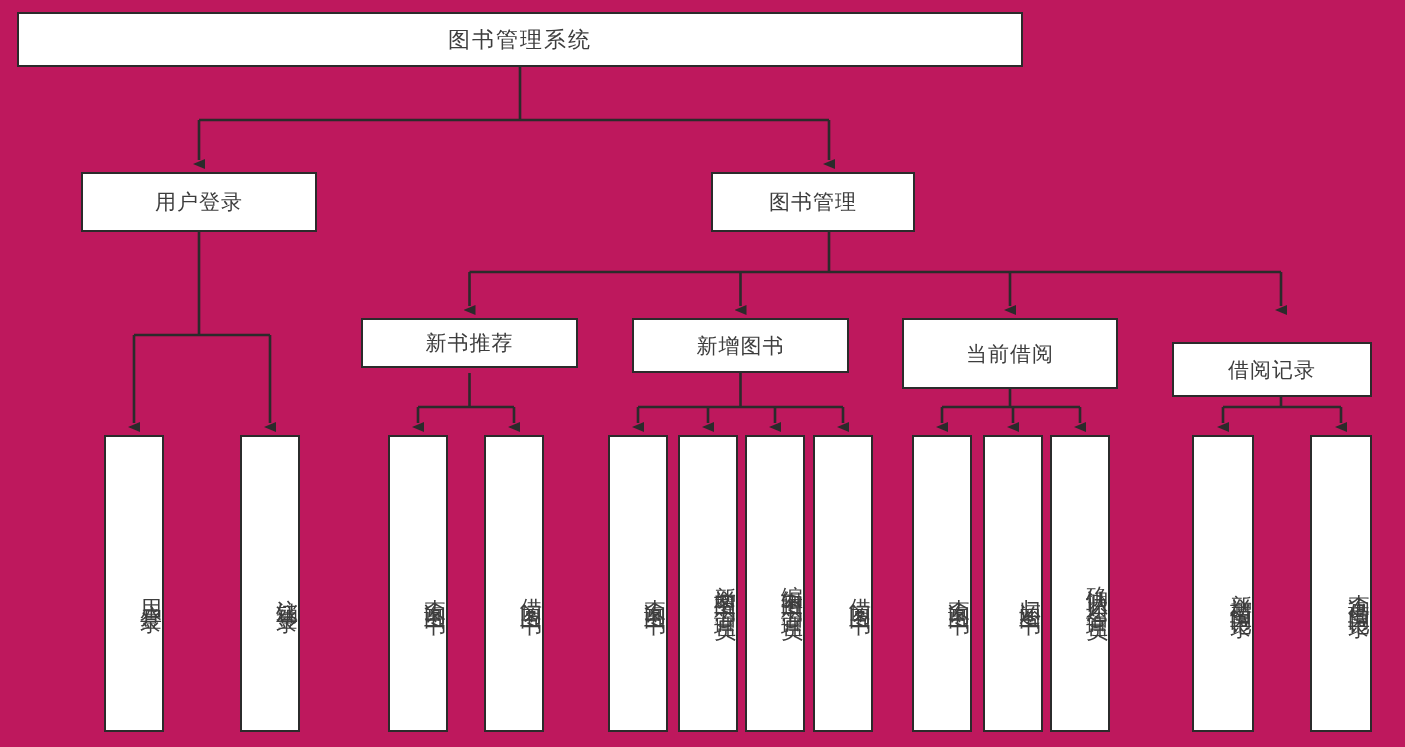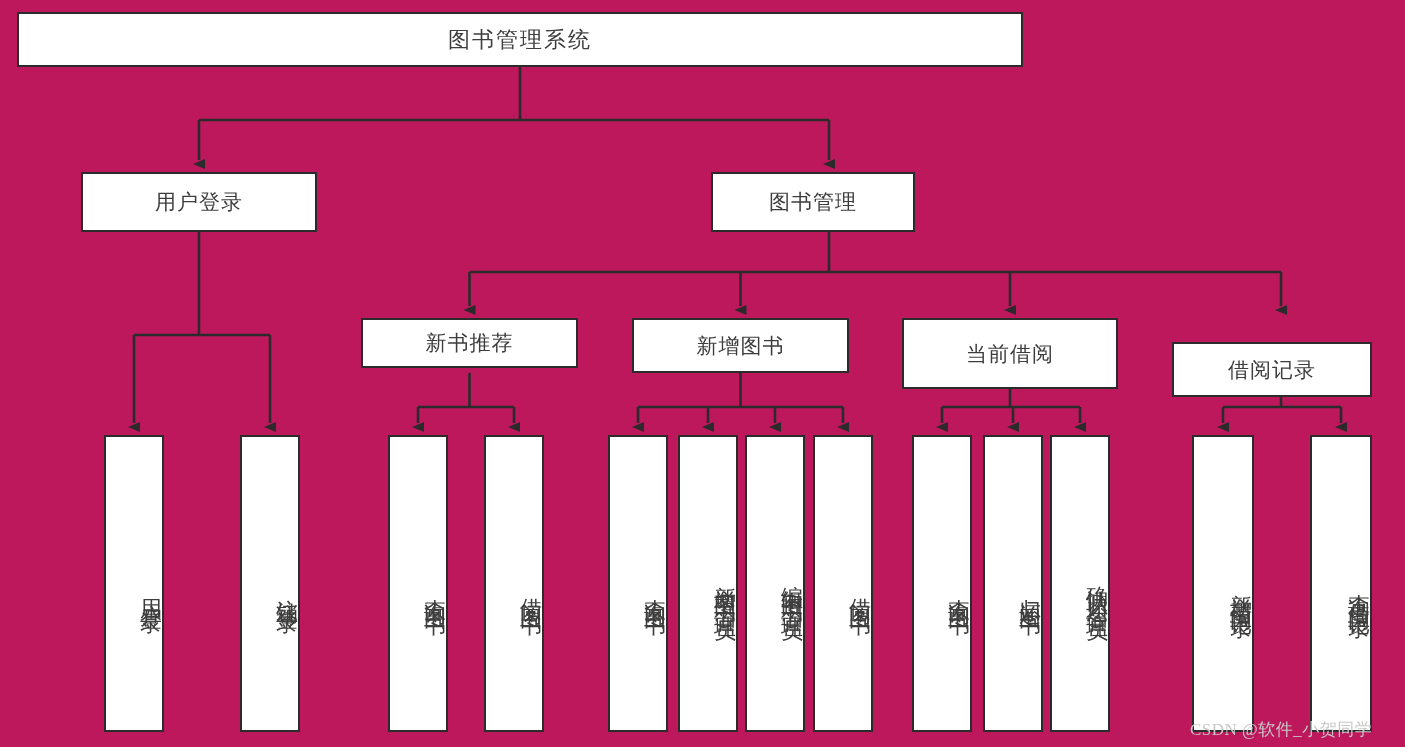--- a/index.html
+++ b/index.html
@@ -146,14 +146,13 @@
         <span class="lbl">确认归还（管理员）</span>
       </div>
       <div class="node v" style="left: 1192px; top: 435px; width: 62px; height: 297px;">
         <span class="lbl">新增借阅记录</span>
       </div>
       <div class="node v" style="left: 1310px; top: 435px; width: 62px; height: 297px;">
         <span class="lbl">查询借阅记录</span>
       </div>
     </div>
 
-  <div class="watermark" style="left:1190px; top:718px;">CSDN @软件_小贺同学</div>
 </div>
 
 </body></html>

